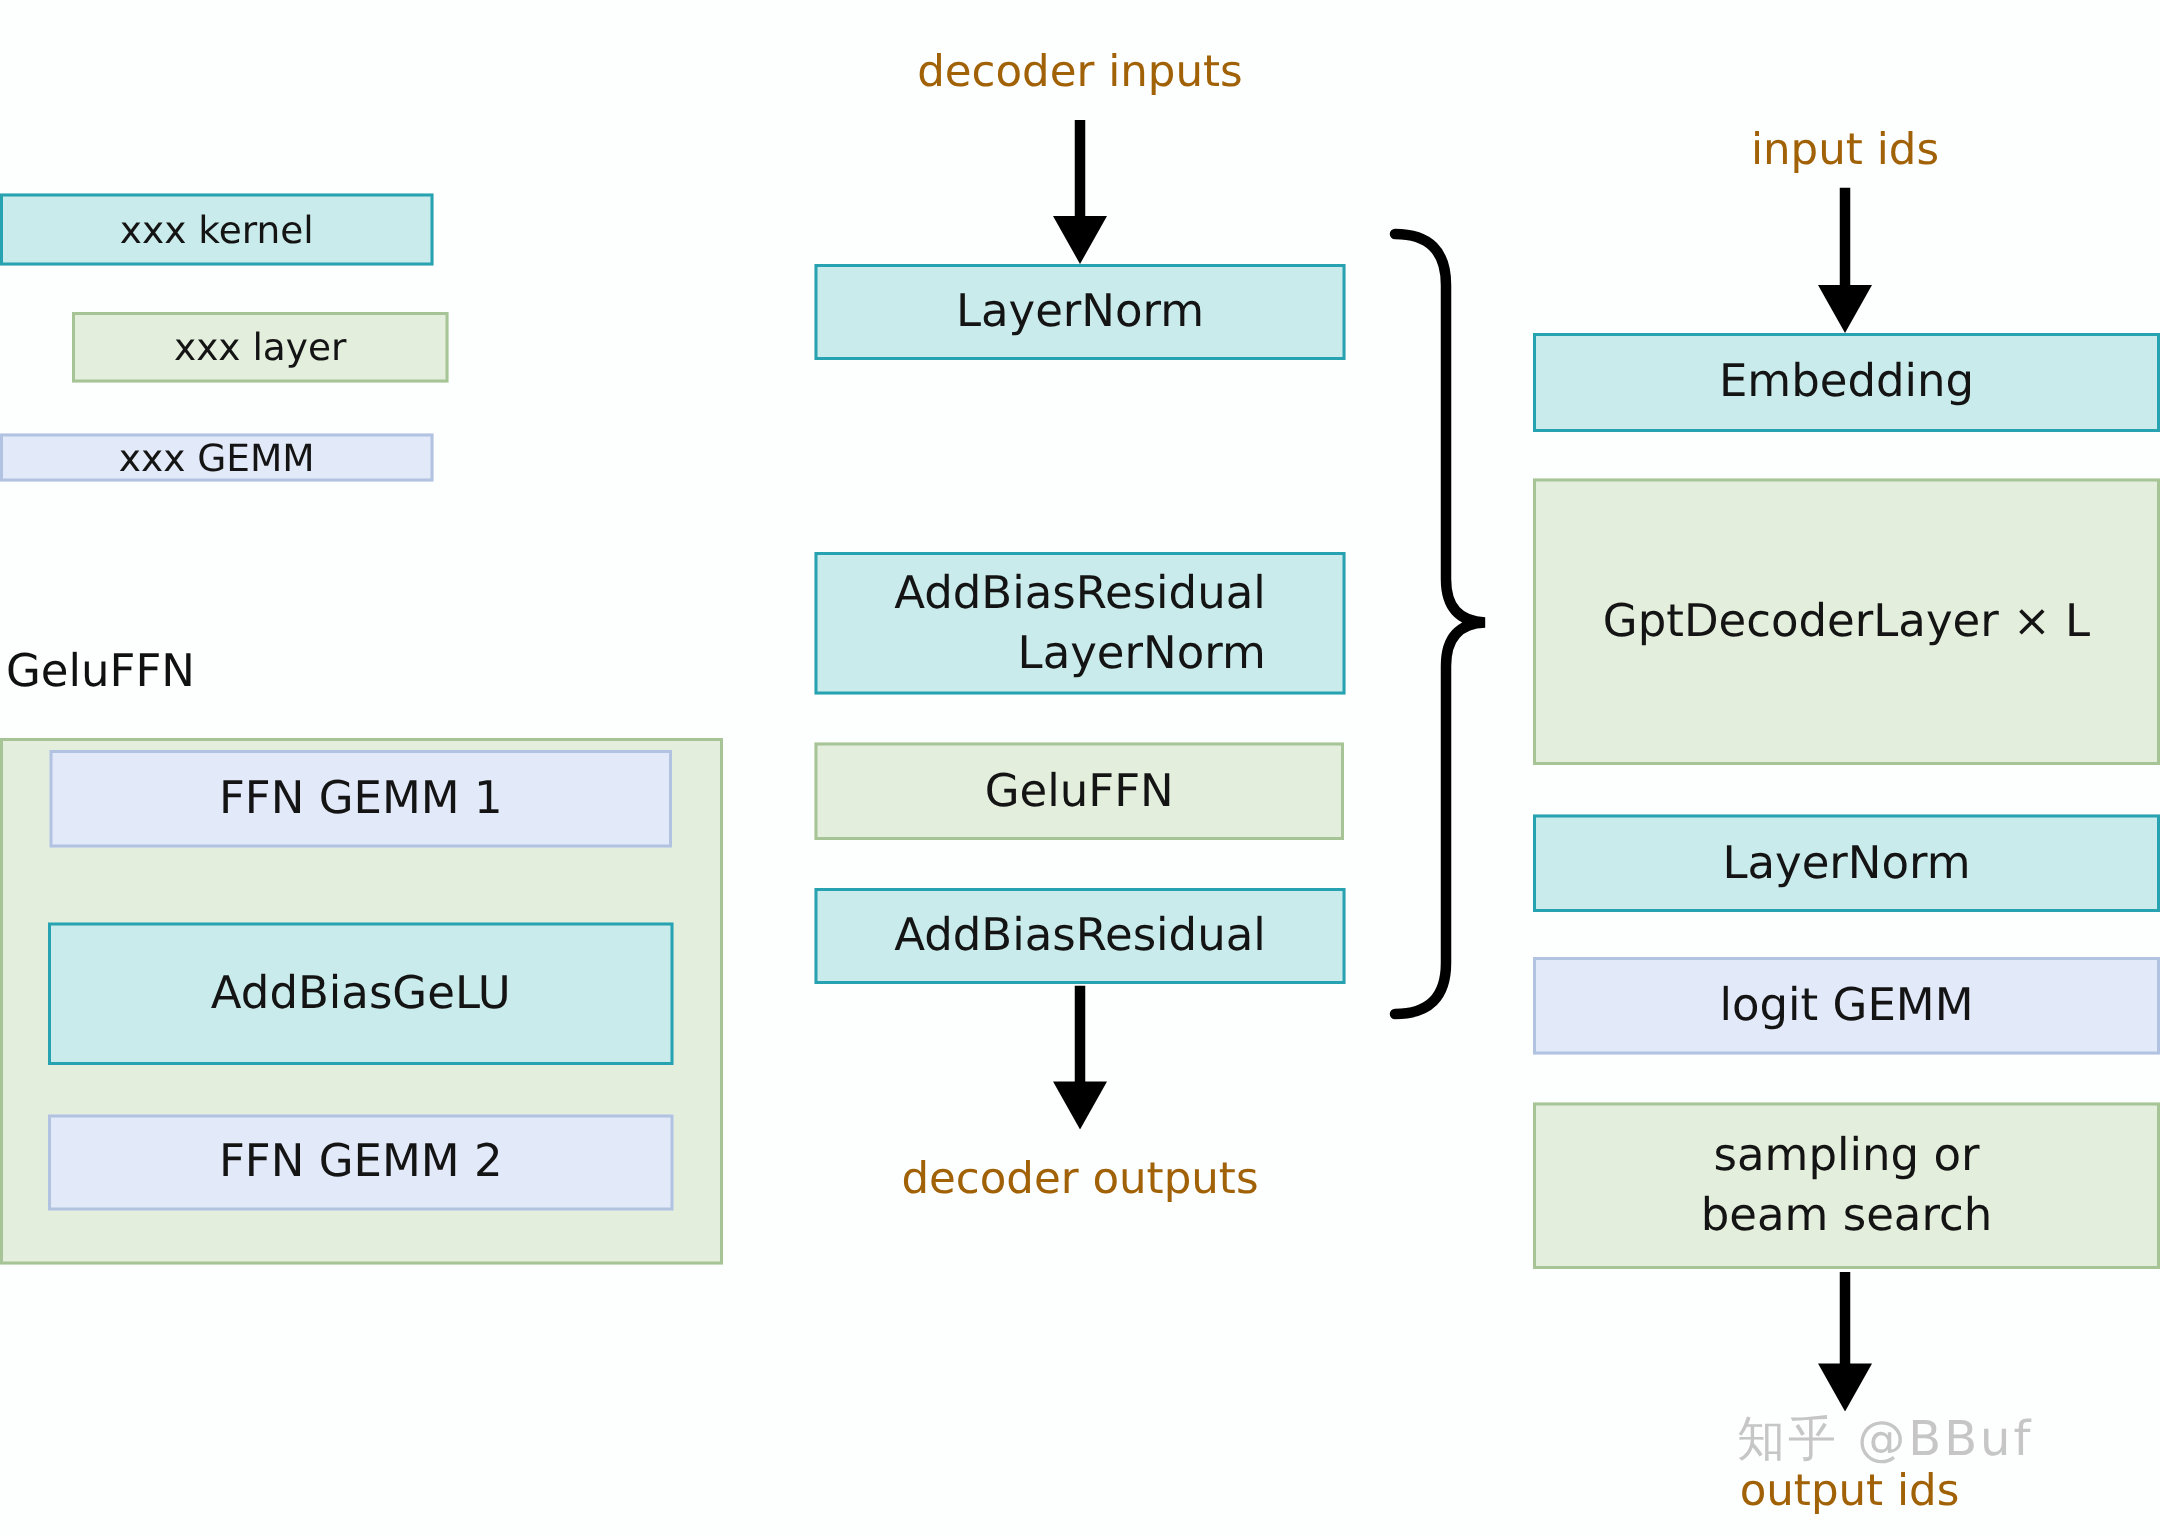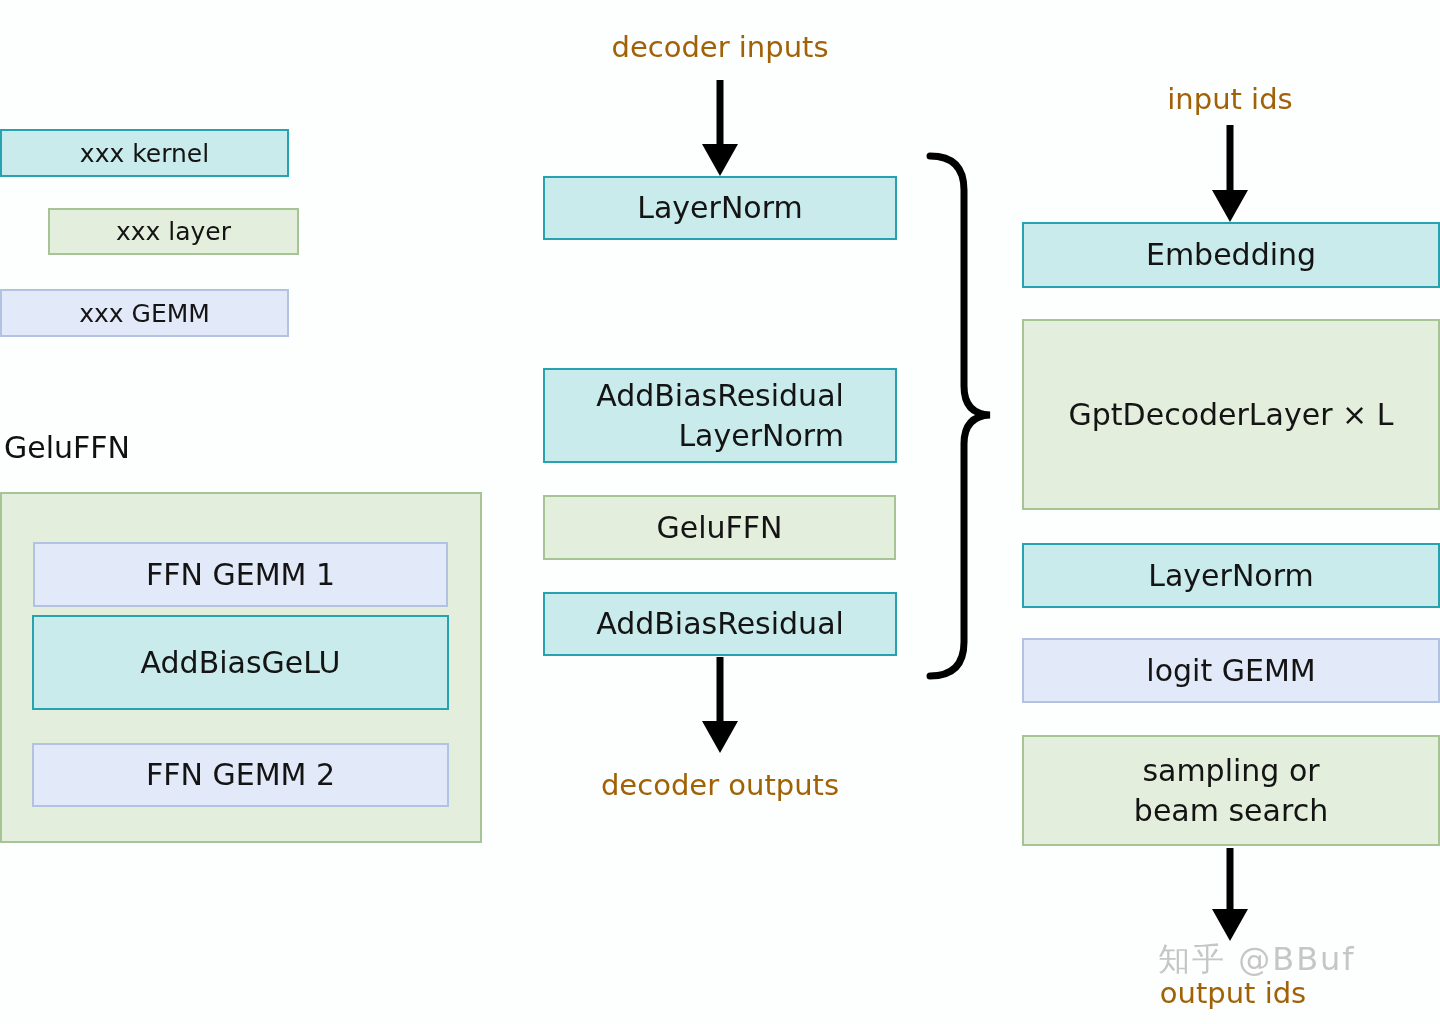--- a/index.html
+++ b/index.html
@@ -30,25 +30,25 @@
   }
   .over{z-index:3;}
 </style>
 </head>
 <body>
 
 <div class="canvas">
 
   <div class="box kernel legend-box" style="left:0;top:129px;width:289px;height:48px;">xxx kernel</div>
   <div class="box layer legend-box" style="left:0;top:208px;width:251px;height:47px;margin-left:48px;">xxx layer</div>
-  <div class="box gemm legend-box" style="left:0;top:289px;width:289px;height:48px;">xxx GEMM</div>
+  <div class="box gemm legend-box" style="left:0;top:289px;width:289px;height:32px;">xxx GEMM</div>
 
   <div class="group-title" style="left:4px;top:430px;">GeluFFN</div>
   <div class="box layer" style="left:0;top:492px;width:482px;height:351px;"></div>
-  <div class="box gemm" style="left:33px;top:542px;width:415px;height:65px;">FFN GEMM 1</div>
+  <div class="box gemm" style="left:33px;top:500px;width:415px;height:65px;">FFN GEMM 1</div>
   <div class="box kernel" style="left:32px;top:615px;width:417px;height:95px;">AddBiasGeLU</div>
   <div class="box gemm" style="left:32px;top:743px;width:417px;height:64px;">FFN GEMM 2</div>
 
   <div class="flow-label" style="left:720px;top:30px;">decoder inputs</div>
 
   <div class="arrow-wrap" style="left:698px;top:80px;">
     <svg width="44" height="96">
       <line x1="22" y1="0" x2="22" y2="68" stroke="#000" stroke-width="7"></line>
       <polygon points="4,64 40,64 22,96" fill="#000"></polygon>
     </svg>

